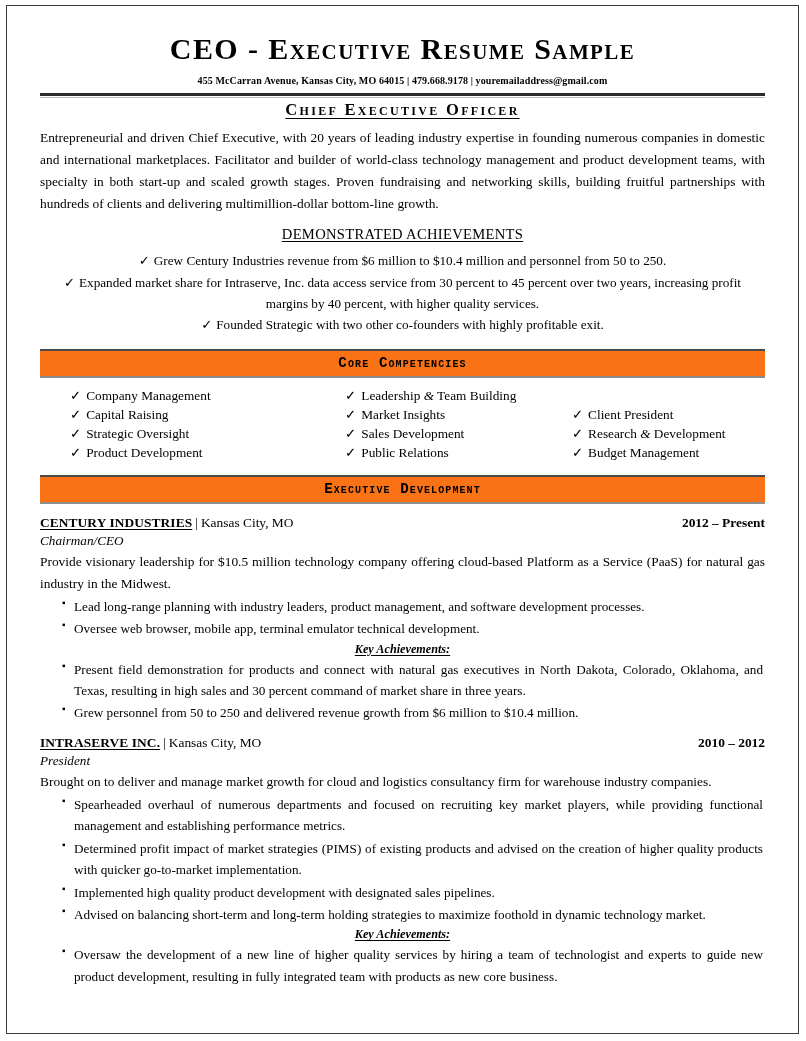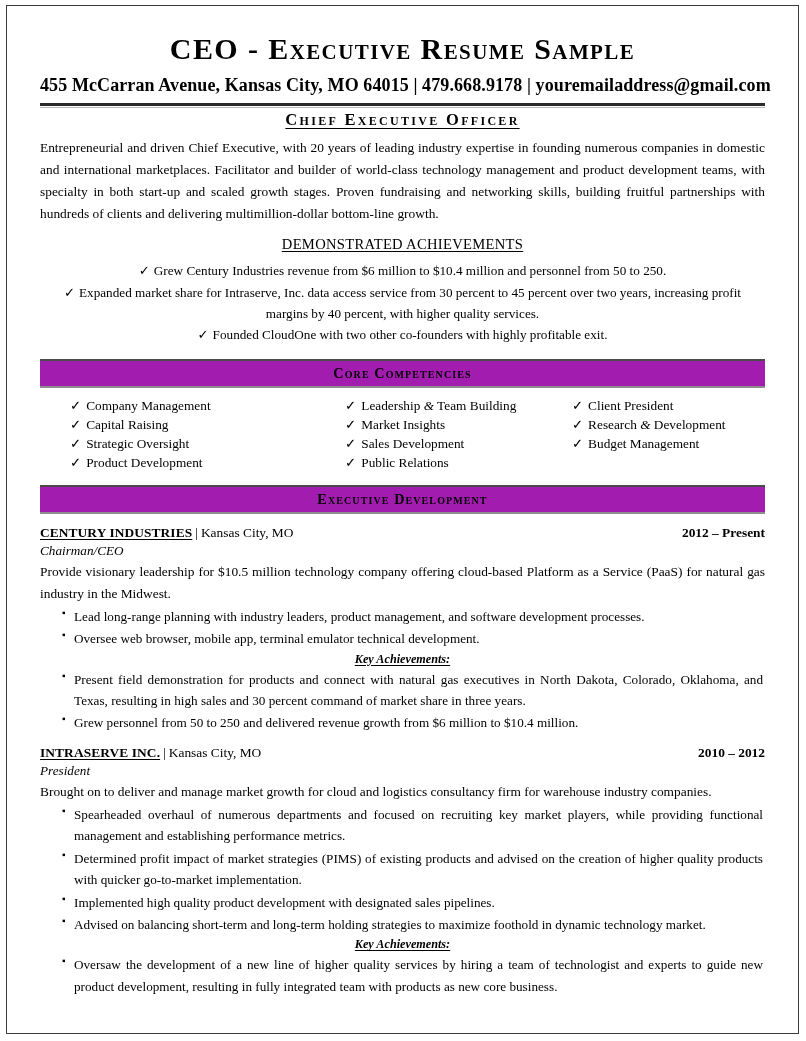--- a/index.html
+++ b/index.html
@@ -37,21 +37,21 @@
     font-size: 30px;
     font-variant: small-caps;
     font-weight: 700;
     letter-spacing: 1.4px;
     line-height: 1.08;
     margin: 27px 0 0 0;
     white-space: nowrap;
   }
   .contact-line {
     text-align: center;
-    font-size: 18px;
+    font-size: 10px;
     font-weight: 600;
     letter-spacing: .1px;
     margin-top: 10px;
     white-space: nowrap;
   }
   .rule-double {
     margin-top: 7px;
     height: 5px;
     border-top: 3px solid #2b2b2b;
     border-bottom: 1px solid #b9b9b9;
@@ -95,37 +95,39 @@
     text-align: center;
     padding: 0 6px;
   }
   .ach-item .ck {
     margin-right: 4px;
   }
 
   
   .sec-bar {
     margin-top: 13px;
-    background: #a21caf;
+    background: #f97316;
     border-top: 2px solid #4a4a4a;
     border-bottom: 2px solid #8d8d8d;
     height: 25px;
     line-height: 25px;
     text-align: center;
     font-size: 14.2px;
     font-variant: small-caps;
     font-weight: 700;
     letter-spacing: 1.1px;
+    font-family: Liberation Mono, monospace;
   }
 
   
   .comp-grid {
     display: flex;
     margin-top: 8px;
     padding-left: 30px;
+    align-items: flex-end;
   }
   .comp-col {
     display: flex;
     flex-direction: column;
   }
   .comp-col.c1 { width: 285px; }
   .comp-col.c2 { width: 235px; }
   .comp-col.c3 { width: 200px; }
   .comp-item {
     font-size: 13.3px;
@@ -208,21 +210,21 @@
 
     <div class="ach-title">DEMONSTRATED ACHIEVEMENTS</div>
     <div class="ach-list">
       <div class="ach-item">
         <span class="ck">✓</span><span>Grew Century Industries revenue from $6 million to $10.4 million and personnel from 50 to 250.</span>
       </div>
       <div class="ach-item">
         <span class="ck">✓</span><span>Expanded market share for Intraserve, Inc. data access service from 30 percent to 45 percent over two years, increasing profit margins by 40 percent, with higher quality services.</span>
       </div>
       <div class="ach-item">
-        <span class="ck">✓</span><span>Founded CloudOne with two other co-founders with highly profitable exit.</span>
+        <span class="ck">✓</span><span>Founded Strategic with two other co-founders with highly profitable exit.</span>
       </div>
     </div>
 
     <div class="sec-bar">Core Competencies</div>
     <div class="comp-grid">
       <div class="comp-col c1">
         <div class="comp-item"><span class="ck">✓</span><span>Company Management</span></div>
         <div class="comp-item"><span class="ck">✓</span><span>Capital Raising</span></div>
         <div class="comp-item"><span class="ck">✓</span><span>Strategic Oversight</span></div>
         <div class="comp-item"><span class="ck">✓</span><span>Product Development</span></div>

